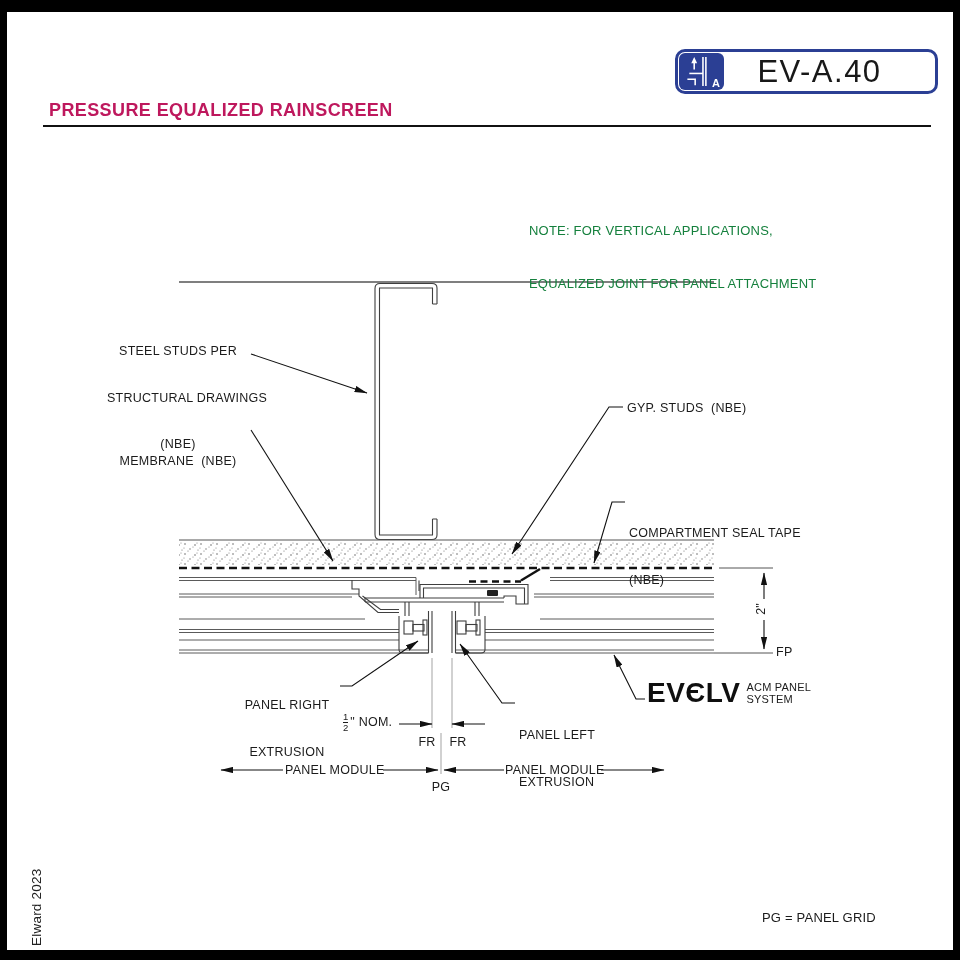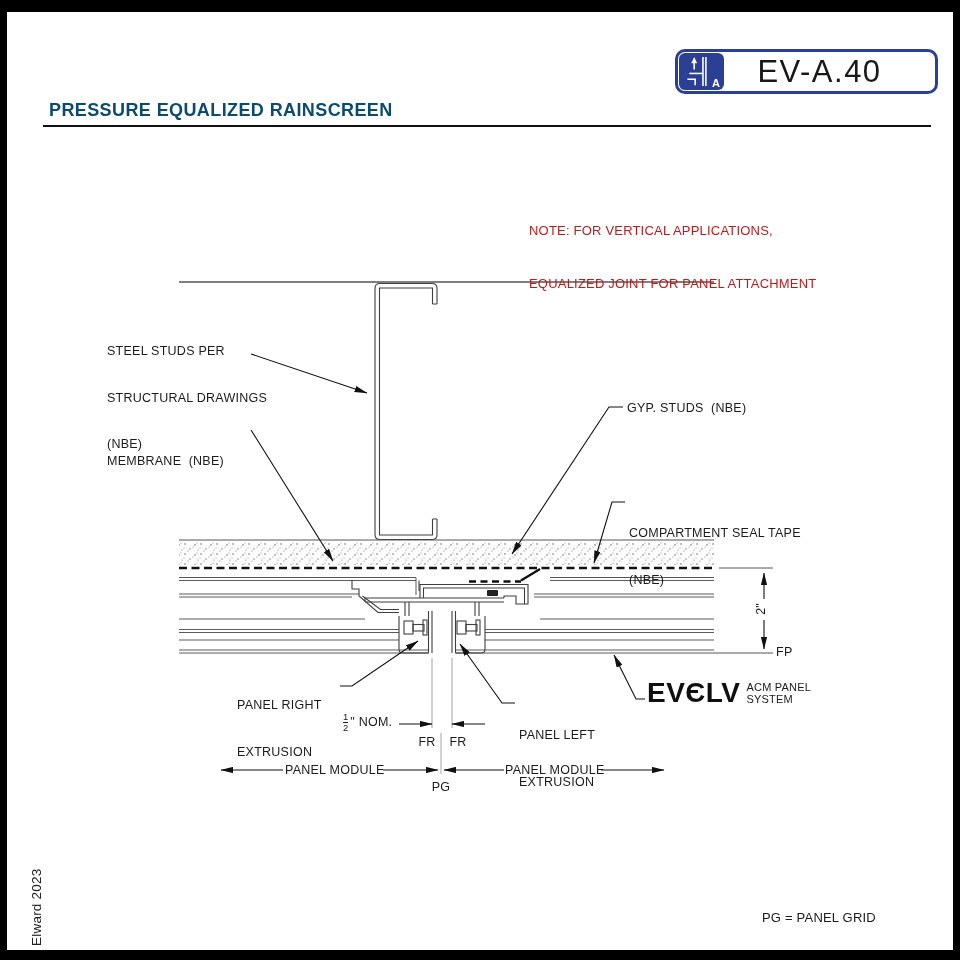--- a/index.html
+++ b/index.html
@@ -4,25 +4,25 @@
 <style>
   html,body{margin:0;padding:0;background:#888;}
   .page{
     position:relative;width:960px;height:960px;background:#fff;
     font-family:"Liberation Sans","DejaVu Sans",sans-serif;overflow:hidden;
     box-sizing:border-box;border:solid #000;border-width:12px 7px 10px 7px;
   }
   svg.draw{position:absolute;left:0;top:0;width:960px;height:960px;}
   .lbl{position:absolute;font-size:12.5px;line-height:15.5px;color:#1b1b1b;
        letter-spacing:.25px;white-space:pre;}
-  .lbl-r{text-align:left;}
+  .lbl-r{text-align:center;}
   .note{position:absolute;left:522px;top:175px;font-size:13px;line-height:17.5px;
-        color:#b91c1c;letter-spacing:.2px;white-space:pre;}
+        color:#15803d;letter-spacing:.2px;white-space:pre;}
   .title{position:absolute;left:42px;top:88px;font-size:18px;font-weight:bold;
-         color:#0c4a6e;letter-spacing:.4px;white-space:pre;}
+         color:#be185d;letter-spacing:.4px;white-space:pre;}
   .rule{position:absolute;left:36px;top:113px;width:888px;height:2.4px;background:#111;}
   .badge{position:absolute;left:668px;top:37px;width:263px;height:45px;background:#fff;
          border:3px solid #2b3f94;border-radius:10px;box-sizing:border-box;
          display:flex;align-items:center;}
   .badge-icon{position:relative;width:45px;height:37px;background:#2b3f94;
               border-radius:6px;margin-left:1px;flex:0 0 auto;}
   .badge-letter{position:absolute;right:4px;bottom:1px;color:#fff;font-size:11px;
                 font-weight:bold;}
   .badge-code{flex:1;text-align:center;font-size:31px;font-weight:500;color:#181818;
               letter-spacing:1.5px;padding-right:20px;}

